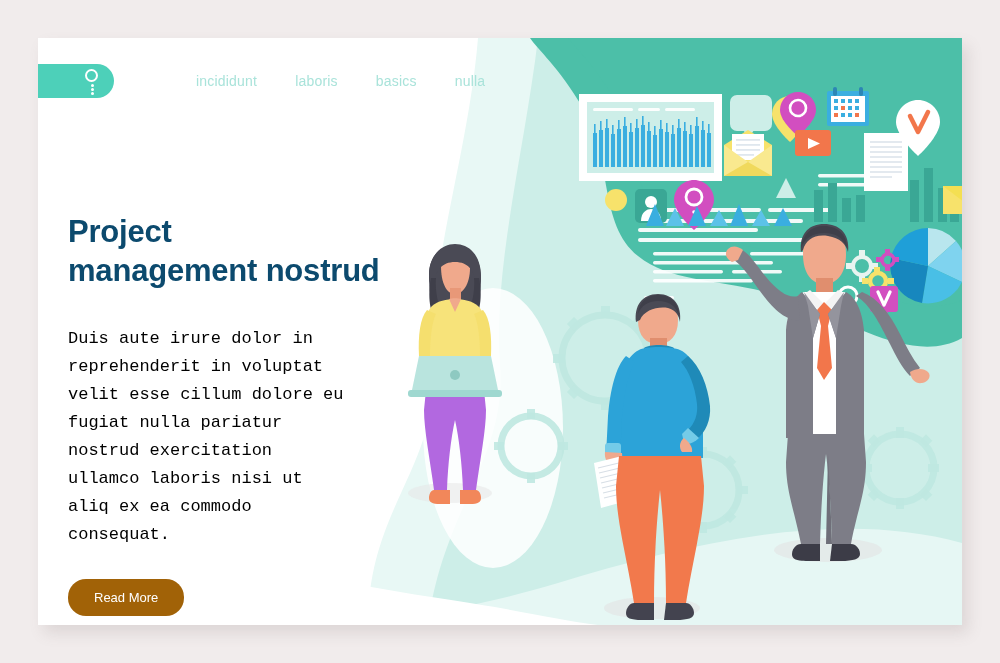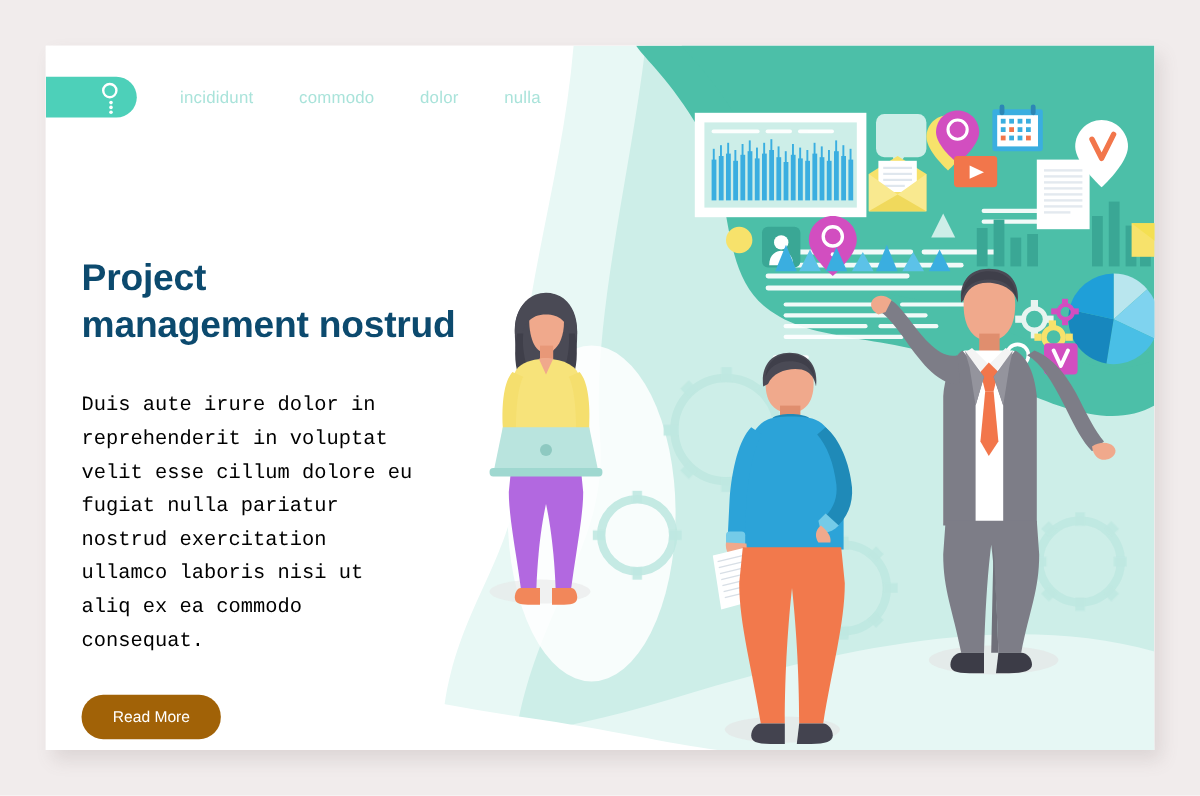--- a/index.html
+++ b/index.html
@@ -14,21 +14,21 @@
   .card{
     position:absolute;left:38px;top:38px;width:924px;height:587px;
     background:#ffffff;overflow:hidden;
     box-shadow:6px 8px 14px rgba(120,100,100,.16);
   }
 
   
   .bg-svg{position:absolute;left:0;top:0;width:924px;height:587px;}
 
   
-  .nav{position:absolute;left:0;top:26px;height:34px;display:flex;align-items:center;z-index:40;}
+  .nav{position:absolute;left:0;top:26px;height:34px;display:flex;align-items:center;z-index:40;gap:46px;}
   .logo-pill{
     width:76px;height:34px;background:#4dd0b9;
     border-radius:0 18px 18px 0;display:flex;align-items:center;justify-content:flex-end;
     padding-right:14px;box-sizing:border-box;
   }
   .logo-mark{position:relative;width:16px;height:24px;}
   .logo-mark .ring{
     position:absolute;left:1px;top:0;width:13px;height:13px;border:2px solid #fff;border-radius:50%;
     box-sizing:border-box;
   }
@@ -483,22 +483,22 @@
       <div class="logo-pill">
         <span class="logo-mark">
           <span class="ring"></span>
             <span class="d d1"></span>
             <span class="d d2"></span>
             <span class="d d3"></span>
         </span>
       </div>
       <div class="nav-links">
         <a href="#">incididunt</a>
-        <a href="#">commodo</a>
-        <a href="#">dolor</a>
+        <a href="#">laboris</a>
+        <a href="#">basics</a>
         <a href="#">nulla</a>
       </div>
     </div>
 
     <div class="copy">
       <h1 class="headline">
         <span>Project</span><br>
         <span>management nostrud</span>
       </h1>
       <p class="lede">Duis aute irure dolor in reprehenderit in voluptat velit esse cillum dolore eu fugiat nulla pariatur nostrud exercitation ullamco laboris nisi ut aliq ex ea  commodo consequat.</p>

